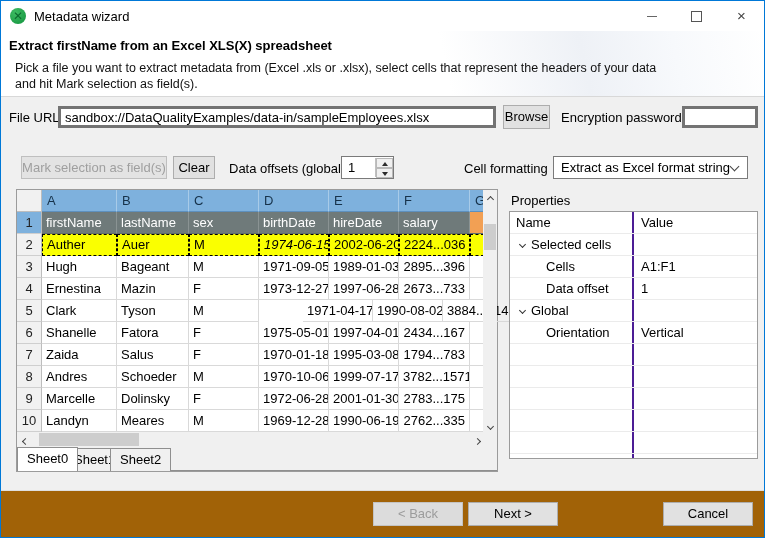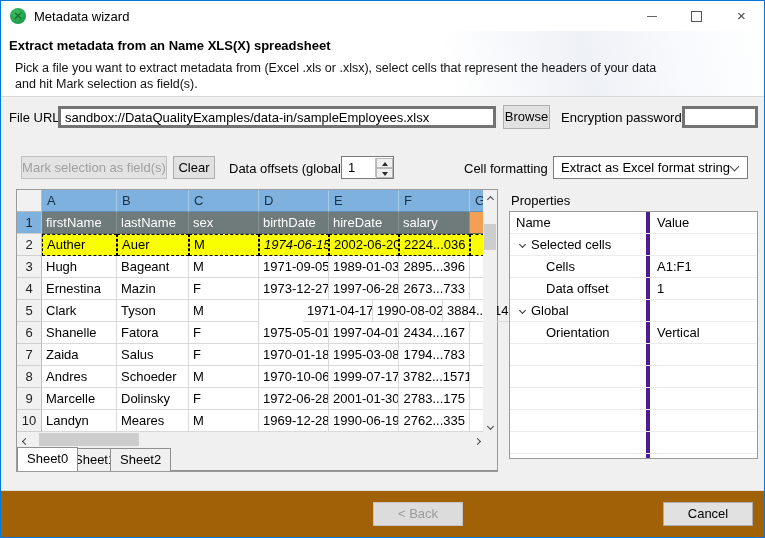--- a/index.html
+++ b/index.html
@@ -89,21 +89,21 @@
   .tab { position:absolute; top:1px; height:23px; line-height:21px; padding:0 9px; background:#f0f0f0;
          border:1px solid #8f8f8f; border-bottom:none; }
   .tab.active { background:#fff; z-index:2; height:24px; top:0; }
   .tabline { position:absolute; left:0; top:23px; width:480px; height:1px; background:#8f8f8f; }
 
   
   .props-label { position:absolute; left:510px; top:192px; }
   .props-table { position:absolute; left:508px; top:210px; width:249px; height:248px; background:#fff;
                  border:1px solid #9b9b9b; overflow:hidden; }
   .p-row { display:flex; height:22px; border-bottom:1px solid #ebebeb; }
-  .p-name { flex:none; width:140px; padding:3px 0 0 6px; border-right:4px solid #4c1d95; overflow:hidden; white-space:nowrap; }
+  .p-name { flex:none; width:124px; padding:3px 0 0 6px; border-right:2px solid #4c1d95; overflow:hidden; white-space:nowrap; }
   .p-value { flex:1; padding:3px 0 0 7px; overflow:hidden; white-space:nowrap; }
   .p-row.header .p-name, .p-row.header .p-value { color:#000; }
   .p-group .chev { width:5px; height:5px; margin:0 6px 2px 2px; border-color:#333; }
   .p-indent { padding-left:36px; }
 
   
   .footer { position:absolute; left:0; top:489px; width:100%; height:48px; border-top:1px solid #dfdfdf; background:#a16207; }
   .f-btn { position:absolute; top:11px; width:90px; height:24px; background:#e1e1e1; border:1px solid #adadad;
            text-align:center; line-height:22px; font-size:13px; }
   .f-btn.disabled { background:#dcdcdc; border-color:#c3c3c3; color:#9c9c9c; }
@@ -117,21 +117,21 @@
 
   <div class="titlebar">
     <div class="app-icon"></div>
     <div class="title-text">Metadata wizard</div>
     <div class="win-btn btn-min"></div>
     <div class="win-btn btn-max"></div>
     <div class="win-btn btn-close">×</div>
   </div>
 
   <div class="banner">
-    <h1>Extract metadata from an Name XLS(X) spreadsheet</h1>
+    <h1>Extract firstName from an Excel XLS(X) spreadsheet</h1>
     <div class="desc">
       <div>Pick a file you want to extract metadata from (Excel .xls or .xlsx), select cells that represent the headers of your data</div>
       <div>and hit Mark selection as field(s).</div>
     </div>
   </div>
 
   <div class="lbl file-url-label">File URL</div>
   <input class="txt file-url-input" value="sandbox://DataQualityExamples/data-in/sampleEmployees.xlsx" style="">
   <div class="browse-btn">Browse</div>
   <div class="lbl enc-label">Encryption password</div>
@@ -332,15 +332,16 @@
         </div>
         <div class="p-row">
           <div class="p-name"></div>
           <div class="p-value"></div>
         </div>
       </div>
   </div>
 
   <div class="footer">
     <div class="f-btn disabled back-btn">&lt; Back</div>
+    <div class="f-btn next-btn">Next &gt;</div>
     <div class="f-btn cancel-btn">Cancel</div>
   </div>
 </div>
 
 </body></html>

